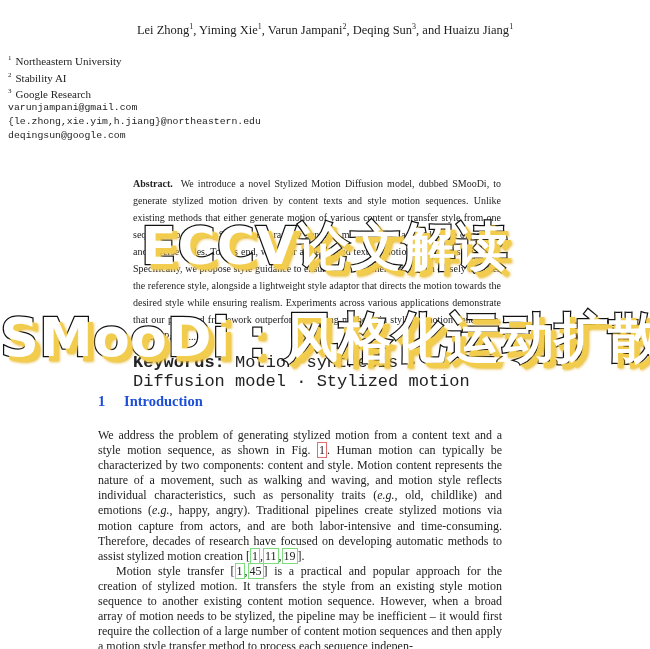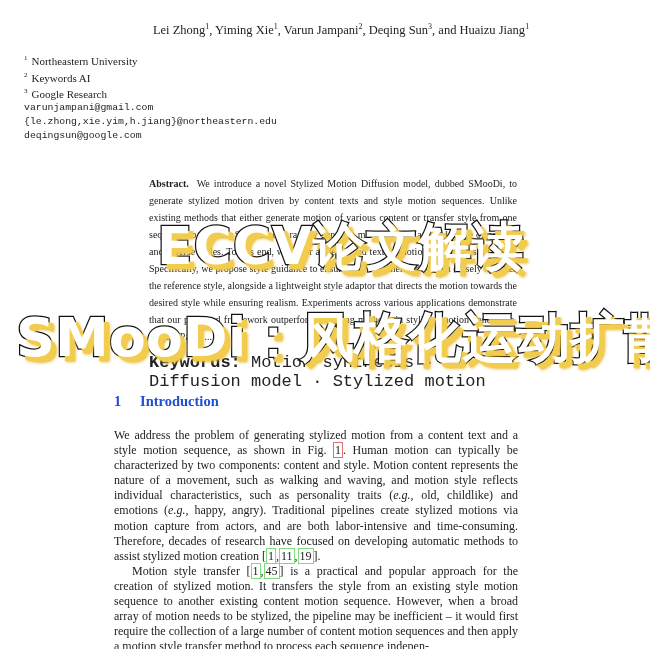--- a/index.html
+++ b/index.html
@@ -1,21 +1,21 @@
 <!DOCTYPE html>
 <html><head>
 <meta charset="utf-8">
 <style>
   html, body { margin: 0; padding: 0; }
   body {
     width: 650px; height: 649px; overflow: hidden; position: relative;
     background: #ffffff; color: #1a1a1a;
     font-family: "DejaVu Serif", "Liberation Serif", serif;
   }
-  .page { position: absolute; left: 0; top: 0; width: 558px; height: 649px; margin-left: 16px; }
+  .page { position: absolute; left: 0; top: 0; width: 558px; height: 649px; }
   .authors {
     position: absolute; top: 22px; left: 0; width: 650px; text-align: center;
     font-family: "Liberation Serif", serif; font-size: 12.5px; color: #222;
   }
   .authors sup { font-size: 8px; }
   .affils {
     position: absolute; top: 51px; left: 8px; width: 650px; 
     font-family: "Liberation Serif", serif; font-size: 11px; line-height: 14px; color: #222;
   }
   .affils sup { font-size: 7px; margin-right: 4px; }
@@ -68,21 +68,21 @@
   <div class="authors">
     <span>Lei Zhong</span><sup>1</sup><span>, </span>
     <span>Yiming Xie</span><sup>1</sup><span>, </span>
     <span>Varun Jampani</span><sup>2</sup><span>, </span>
     <span>Deqing Sun</span><sup>3</sup><span>, and </span>
     <span>Huaizu Jiang</span><sup>1</sup>
   </div>
 
   <div class="affils">
     <div><sup>1</sup><span>Northeastern University</span></div>
-    <div><sup>2</sup><span>Keywords AI</span></div>
+    <div><sup>2</sup><span>Stability AI</span></div>
     <div><sup>3</sup><span>Google Research</span></div>
     <div class="mono">varunjampani@gmail.com</div>
     <div class="mono">{le.zhong,xie.yim,h.jiang}@northeastern.edu</div>
     <div class="mono">deqingsun@google.com</div>
   </div>
 
   <div class="abstract">
     <b>Abstract.</b>&nbsp;
     <span>We introduce a novel Stylized Motion Diffusion model, dubbed SMooDi, to generate stylized motion driven by content texts and style motion sequences. Unlike existing methods that either generate motion of various content or transfer style from one sequence to another, SMooDi can rapidly generate motion across a broad range of content and diverse styles. To this end, we tailor a pre-trained text-to-motion model for stylization. Specifically, we propose style guidance to ensure that the generated motion closely matches the reference style, alongside a lightweight style adaptor that directs the motion towards the desired style while ensuring realism. Experiments across various applications demonstrate that our proposed framework outperforms existing methods in stylized motion generation. Project Page: ...</span>
   </div>

